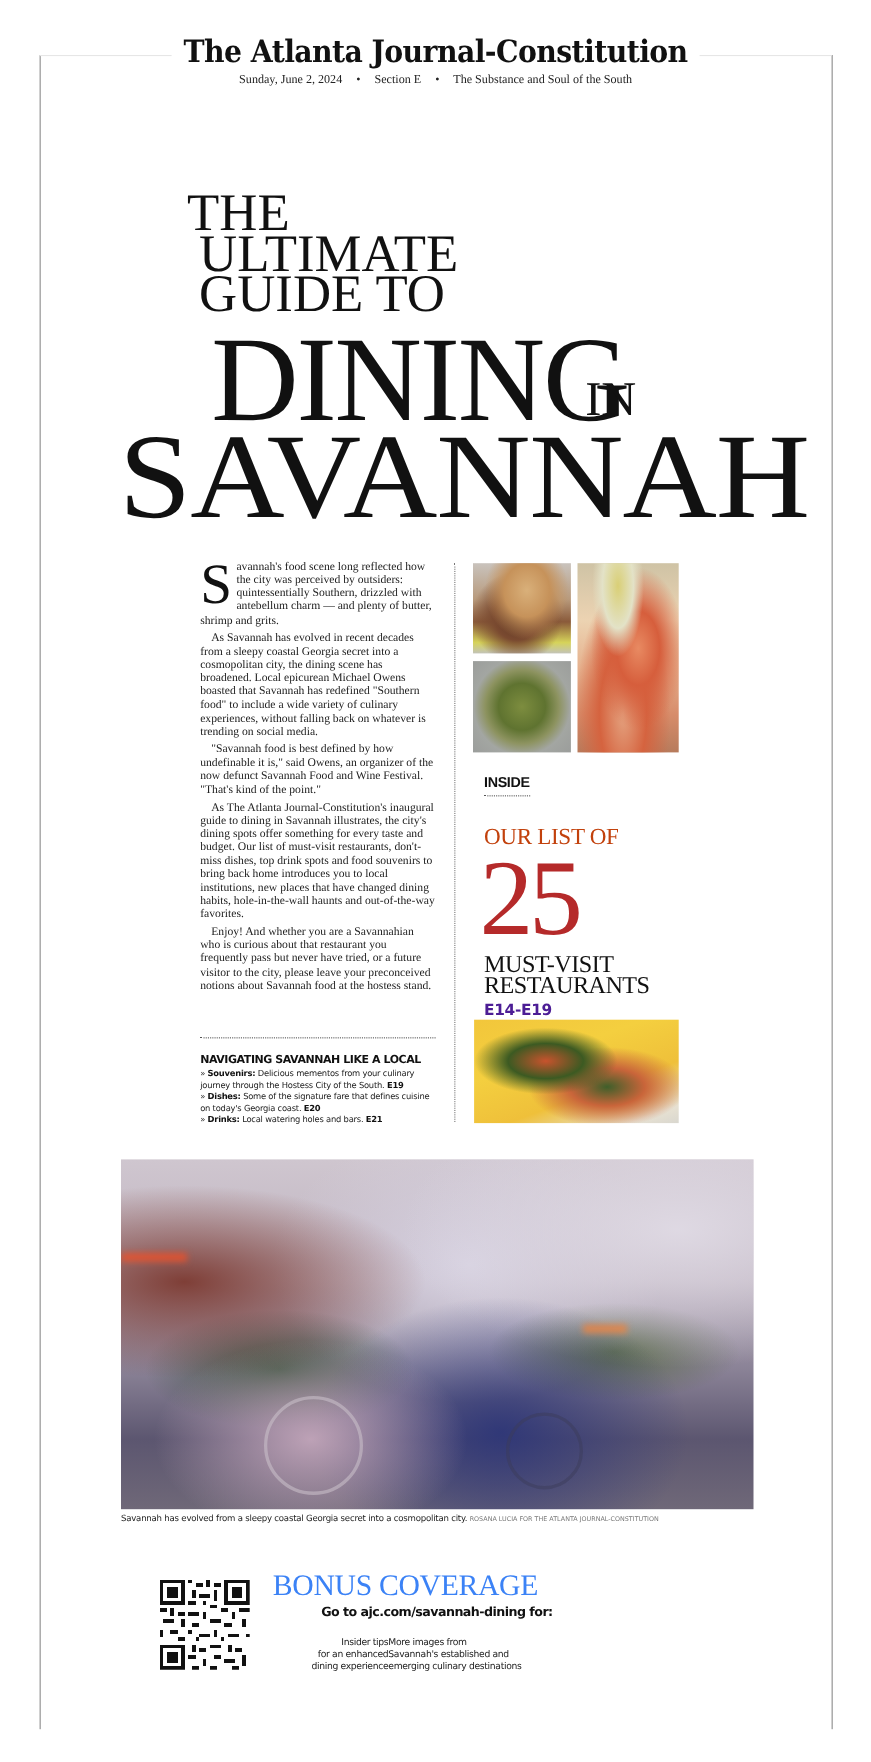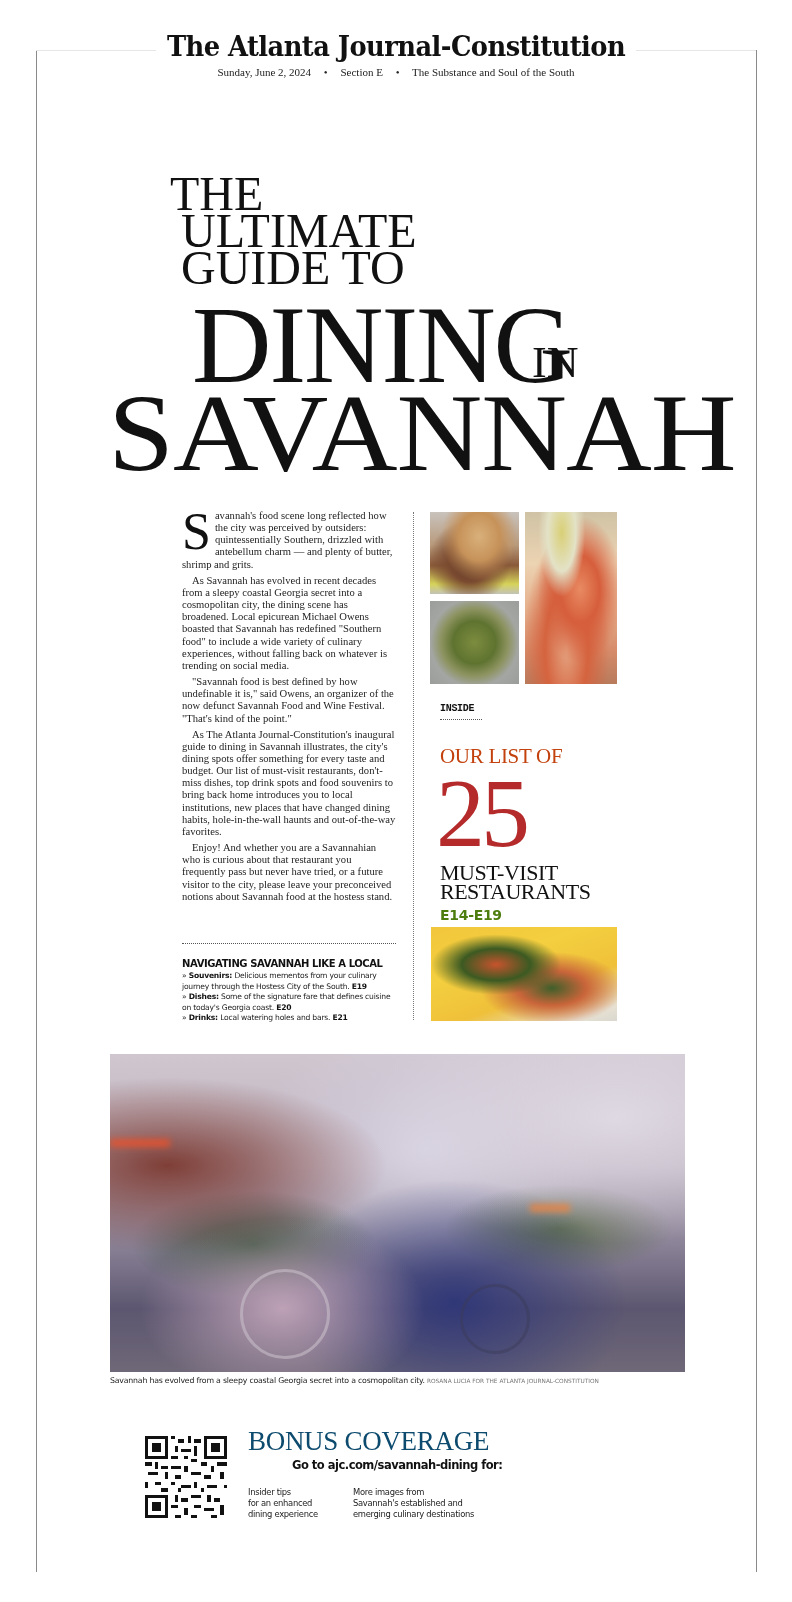--- a/index.html
+++ b/index.html
@@ -49,26 +49,26 @@
     background: radial-gradient(ellipse at 40% 12%, #d9cf76 0%, #e3e2c7 18%, transparent 30%),
                 radial-gradient(ellipse at 60% 45%, #e88a62 0%, #d65e3c 25%, transparent 55%),
                 radial-gradient(ellipse at 45% 80%, #e4a27f 0%, #d5633f 30%, transparent 60%),
                 linear-gradient(180deg, #cfc3a5 0%, #ecd3b2 30%, #e6b28f 55%, #d78c6a 80%, #b77b5c 100%); }
   .ph-omelet { left:431px; top:927px; width:186px; height:94px;
     background: radial-gradient(ellipse at 35% 40%, #c7532d 0%, #3c5a22 20%, transparent 38%),
                 radial-gradient(ellipse at 65% 65%, #3f5f2a 0%, #c9653a 20%, transparent 42%),
                 linear-gradient(160deg, #f2c63b 0%, #f4cf3f 35%, #efc03a 65%, #e7e1d2 90%, #d9d7cf 100%); }
 
   .inside-box { position:absolute; left:440px; top:703px; width:180px; }
-  .inside-label { font-family:Liberation Mono, monospace; font-weight:bold; font-size:10px; color:#111; letter-spacing:-0.3px; }
+  .inside-label { font-family:Liberation Sans, sans-serif; font-weight:bold; font-size:13px; color:#111; letter-spacing:-0.3px; }
   .inside-rule { width:42px; border-top:1px dotted #555; margin-top:5px; }
   .inside-ourlist { font-family:"Liberation Serif", serif; font-size:21px; color:#c2410c; margin-top:24px; letter-spacing:-0.3px; }
   .inside-num { font-family:"Liberation Serif", serif; font-size:98px; line-height:80px; color:#b52a2a; margin-top:4px; margin-left:-4px; letter-spacing:-4px; }
   .inside-must { font-family:"Liberation Serif", serif; font-size:22px; line-height:19px; color:#111; margin-top:10px; letter-spacing:-0.5px; }
-  .inside-pages { font-family:"DejaVu Sans", sans-serif; font-weight:bold; font-size:14px; color:#4d7c0f; margin-top:6px; letter-spacing:-0.3px; }
+  .inside-pages { font-family:"DejaVu Sans", sans-serif; font-weight:bold; font-size:14px; color:#4c1d95; margin-top:6px; letter-spacing:-0.3px; }
 
   .street-photo { position:absolute; left:110px; top:1054px; width:575px; height:318px; overflow:hidden;
     background:
       radial-gradient(ellipse at 30% 80%, rgba(200,170,190,0.9) 0%, transparent 25%),
       radial-gradient(ellipse at 60% 78%, rgba(40,50,120,0.85) 0%, transparent 35%),
       radial-gradient(ellipse at 88% 20%, rgba(225,220,230,0.9) 0%, transparent 35%),
       radial-gradient(ellipse at 10% 35%, rgba(120,50,40,0.9) 0%, transparent 30%),
       radial-gradient(ellipse at 25% 60%, rgba(40,70,40,0.8) 0%, transparent 20%),
       radial-gradient(ellipse at 78% 55%, rgba(80,100,60,0.85) 0%, transparent 18%),
       radial-gradient(ellipse at 55% 30%, rgba(215,210,225,1) 0%, transparent 40%),
@@ -76,26 +76,26 @@
   .street-glow1 { position:absolute; left:0; top:85px; width:60px; height:8px; background:rgba(240,80,40,0.8); filter:blur(3px); }
   .street-glow2 { position:absolute; left:420px; top:150px; width:40px; height:8px; background:rgba(240,130,60,0.8); filter:blur(3px); }
   .street-wheel { position:absolute; left:130px; top:215px; width:90px; height:90px; border:3px solid rgba(200,190,200,0.6); border-radius:50%; }
   .street-wheel2 { position:absolute; left:350px; top:230px; width:70px; height:70px; border:3px solid rgba(60,60,90,0.5); border-radius:50%; }
 
   .caption { position:absolute; left:110px; top:1376px; width:580px; font-family:"DejaVu Sans", sans-serif; font-size:7.8px; color:#222; letter-spacing:-0.2px; white-space:nowrap; }
   .caption .credit { font-size:5.8px; color:#777; letter-spacing:0; }
 
   .qr { position:absolute; left:145px; top:1436px; width:82px; height:82px; }
   .bonus { position:absolute; left:248px; top:1428px; width:460px; }
-  .bonus-title { font-family:"Liberation Serif", serif; font-size:27px; color:#0c4a6e; letter-spacing:-0.3px; line-height:1; }
+  .bonus-title { font-family:"Liberation Serif", serif; font-size:27px; color:#3b82f6; letter-spacing:-0.3px; line-height:1; }
   .bonus-sub { font-family:"DejaVu Sans", sans-serif; font-weight:bold; font-size:11.5px; color:#111; letter-spacing:-0.5px; margin-top:3px;margin-left:44px; }
   .bonus-items { display:flex; margin-top:15px; }
   .bonus-item { font-family:"DejaVu Sans", sans-serif; font-size:8.4px; line-height:11px; color:#222; letter-spacing:-0.3px; white-space:pre-line; }
   .bi-1 { width:170px; }
-  .bi-2 { width:105px; }
+  .bi-2 { width:105px;text-align:right; }
   .bi-3 { width:180px; }
 </style>
 </head>
 <body>
 
 <div class="frame-left"></div>
 <div class="frame-right"></div>
 <div class="frame-top-l"></div>
 <div class="frame-top-r"></div>
 

